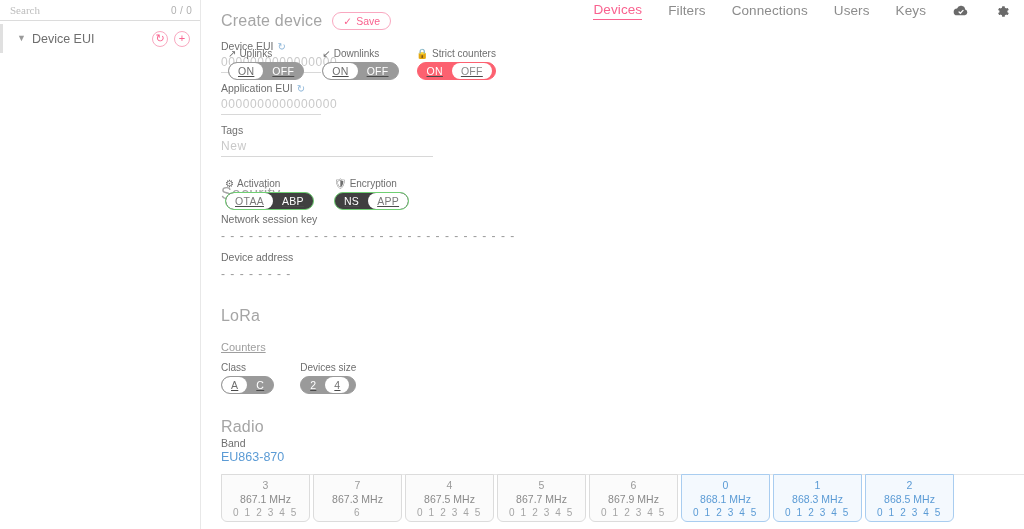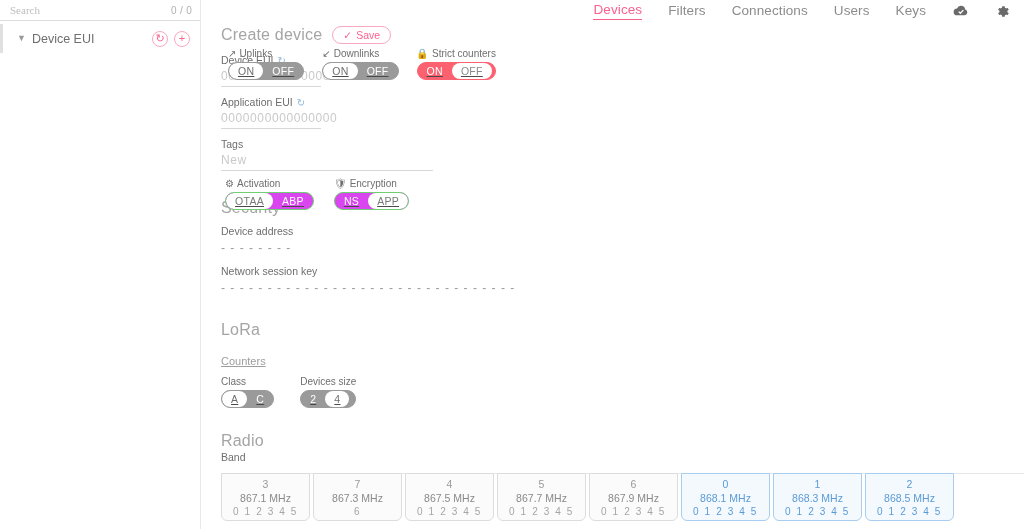--- a/index.html
+++ b/index.html
@@ -57,21 +57,21 @@
     border: 1px solid #f9a8c0; color: #f9628f;
     display: flex; align-items: center; justify-content: center;
     font-size: 11px; line-height: 1; margin-left: 6px; cursor: pointer;
     background: #fff;
   }
 
   
   #main {
     position: absolute; left: 201px; top: 0;
     width: 823px; height: 529px;
-    padding: 26px 0 0 20px;
+    padding: 12px 0 0 20px;
   }
   .sec-title {
     font-size: 16px; color: #a5a5a5; font-weight: 400;
     letter-spacing: .2px;
   }
   .sec-sub { font-size: 11px; color: #9e9e9e; margin-top: 16px; text-decoration: underline; }
   .field-label { font-size: 10.5px; color: #6e6e6e; display: flex; align-items: center; gap: 4px; }
   .field-val {
     font-size: 12px; color: #c9c9c9; letter-spacing: .6px;
     padding: 3px 0 3px 0; border-bottom: 1px solid #d8d8d8;
@@ -110,21 +110,21 @@
     padding: 0 9px; white-space: nowrap;
   }
   
   .toggle.gray { background: #9a9a9a; border-color: #9a9a9a; }
   .toggle.gray .opt { color: #ffffff; }
   .toggle.gray .opt.sel { background: #ffffff; color: #6e6e6e; border-radius: 11px; }
   
   .toggle.red { background: #fc6170; border-color: #fc6170; }
   .toggle.red .opt { color: #ffffff; }
   .toggle.red .opt.sel { background: #ffffff; color: #8a8a8a; border-radius: 11px; }
-  .toggle.green { background: #d946ef; border-color: #6fcf72; }
+  .toggle.green { background: #404040; border-color: #6fcf72; }
   .toggle.green .opt { color: #ffffff; border-radius: 7px; }
   .toggle.green .opt.sel { background: #ffffff; color: #7a7a7a; border-radius: 11px; }
 
   #toggles-top { position: absolute; left: 228px; top: 48px; display: flex; gap: 18px; }
   #toggles-sec { position: absolute; left: 225px; top: 178px; display: flex; gap: 20px; }
 
   
   #chan-rule { border-top: 1px solid #e6e6e6; margin-top: 10px; }
   #channels { display: flex; gap: 3px; margin-top: -1px; }
   .chan {
@@ -204,27 +204,27 @@
     </div>
     <div class="field-val">0000000000000000</div>
   </div>
 
   <div style="margin-top:9px">
     <div class="field-label">Tags</div>
     <div class="field-val" style="width:212px">New</div>
   </div>
 
   <div class="sec-title" style="margin-top:28px">Security</div>
+  <div style="margin-top:10px">
+    <div class="field-label">Network session key</div>
+    <div class="dash-val">- - - - - - - - - - - - - - - - - - - - - - - - - - - - - - - -</div>
+  </div>
   <div style="margin-top:8px">
     <div class="field-label">Device address</div>
     <div class="dash-val">- - - - - - - -</div>
-  </div>
-  <div style="margin-top:10px">
-    <div class="field-label">Network session key</div>
-    <div class="dash-val">- - - - - - - - - - - - - - - - - - - - - - - - - - - - - - - -</div>
   </div>
 
   <div class="sec-title" style="margin-top:26px">LoRa</div>
   <div class="sec-sub">Counters</div>
   <div style="display:flex;gap:26px;margin-top:9px">
     <div class="tgl-group">
       <div class="tgl-caption">Class</div>
       <div class="toggle gray">
         <div class="opt sel">A</div>
         <div class="opt">C</div>
@@ -234,20 +234,21 @@
       <div class="tgl-caption">Devices size</div>
       <div class="toggle gray">
         <div class="opt">2</div>
         <div class="opt sel">4</div>
       </div>
     </div>
   </div>
 
   <div class="sec-title" style="margin-top:24px">Radio</div>
   <div class="field-label" style="margin-top:1px">Band</div>
+  <div id="band-val">EU863-870</div>
 
   <div id="chan-rule"></div>
   <div id="channels">
       <div class="chan">
         <div class="c-id">3</div>
         <div class="c-fq">867.1 MHz</div>
         <div class="c-dr">0 1 2 3 4 5</div>
       </div>
       <div class="chan">
         <div class="c-id">7</div>

